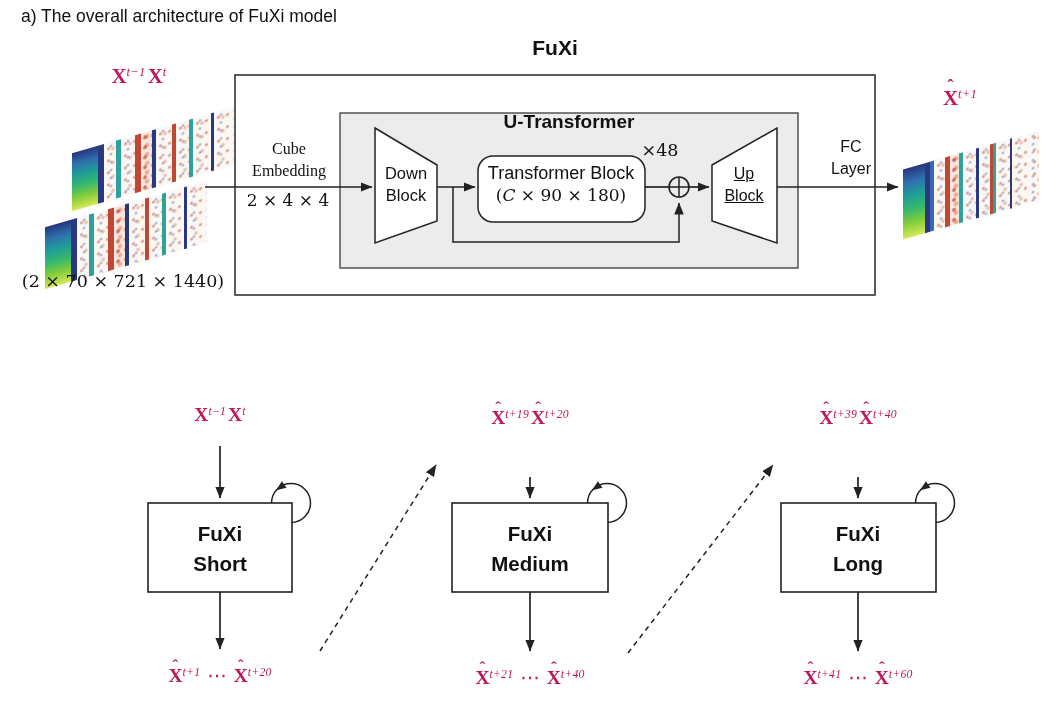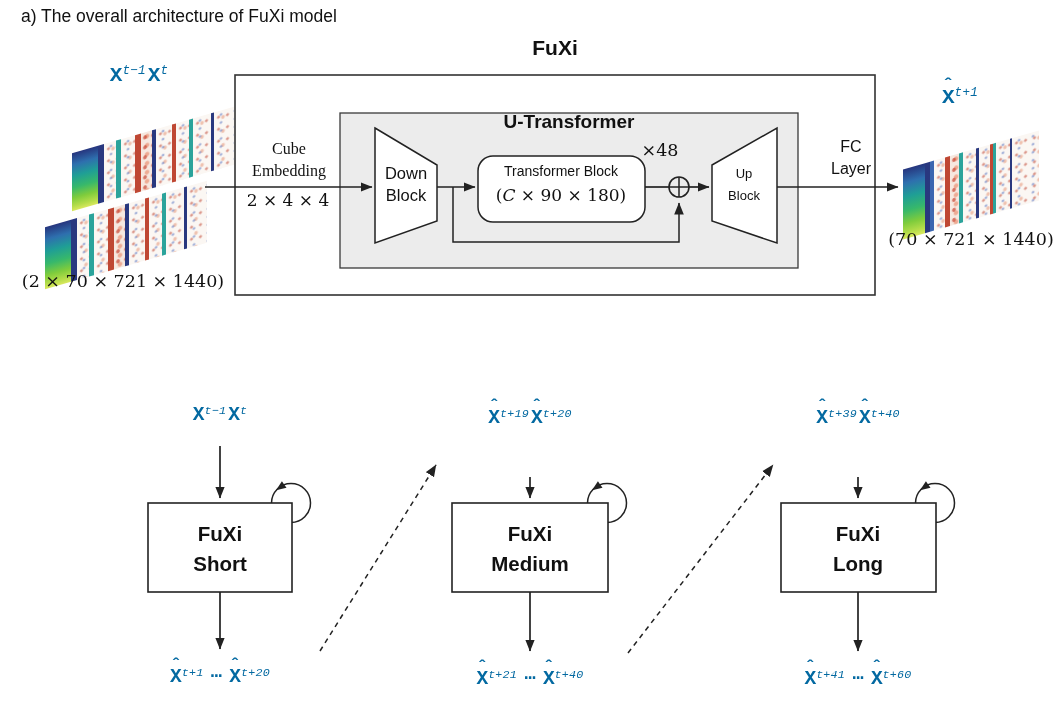--- a/index.html
+++ b/index.html
@@ -4,22 +4,22 @@
 <style>
   html,body{margin:0;padding:0;background:#fff;}
   .canvas{position:relative;width:1063px;height:722px;background:#fff;overflow:hidden;
           font-family:"Liberation Sans",sans-serif;color:#111;}
   .abs{position:absolute;}
   .ctr{transform:translateX(-50%);white-space:nowrap;}
   .serif{font-family:"DejaVu Serif",serif;}
   .bold{font-weight:bold;}
   .twoline{position:absolute;transform:translateX(-50%);text-align:center;white-space:nowrap;}
   
-  .mlabel{position:absolute;transform:translateX(-50%);font-family:Liberation Mono, monospace;
-          white-space:nowrap;color:#0369a1;}
+  .mlabel{position:absolute;transform:translateX(-50%);font-family:Liberation Serif, serif;
+          white-space:nowrap;color:#be185d;}
   .tok{display:inline-block;}
   .tok + .tok{margin-left:2px;}
   .bw{position:relative;display:inline-block;}
   .bb{font-weight:bold;}
   .hat{position:absolute;left:0;right:0;top:-0.46em;text-align:center;font-weight:bold;
        font-size:0.9em;line-height:1;}
   .sup{font-size:0.6em;font-style:italic;vertical-align:0.55em;letter-spacing:0.02em;}
   .dots{padding:0 7px;}
   .ital{font-style:italic;}
   
@@ -176,40 +176,39 @@
   </div>
   <div class="abs ctr serif" style="left:288px;top:190px;font-size:17px;">2 × 4 × 4</div>
 
   <div class="abs ctr bold" style="left:569px;top:111px;font-size:19px;">U-Transformer</div>
 
   <div class="twoline" style="left:406px;top:163px;font-size:16.5px;line-height:21.5px;">
     <div>Down</div>
     <div>Block</div>
   </div>
 
-  <div class="abs ctr" style="left:561px;top:163px;font-size:14px;">Transformer Block</div>
+  <div class="abs ctr" style="left:561px;top:163px;font-size:18px;">Transformer Block</div>
   <div class="abs ctr serif" style="left:561px;top:185px;font-size:17px;"><span>(</span><span class="ital">C</span><span> × 90 × 180)</span></div>
 
   <div class="abs ctr serif" style="left:660px;top:140px;font-size:17.5px;">×48</div>
 
-  <div class="twoline" style="left:744px;top:163px;font-size:13px;line-height:21.5px;">
+  <div class="twoline" style="left:744px;top:163px;font-size:16px;line-height:21.5px;text-decoration:underline;">
     <div>Up</div>
     <div>Block</div>
   </div>
 
   <div class="twoline" style="left:851px;top:136px;font-size:16px;line-height:21.5px;">
     <div>FC</div>
     <div>Layer</div>
   </div>
 
   <div class="mlabel" style="left:960px;top:86px;font-size:21px;">
     <span class="tok"><span class="bw"><span class="hat">ˆ</span><span class="bb">X</span></span><span class="sup">t+1</span></span>
   </div>
 
-  <div class="abs ctr serif" style="left:971px;top:229px;font-size:17.5px;">(70 × 721 × 1440)</div>
 
 
   <div class="mlabel" style="left:220px;top:404px;font-size:19.5px;">
     <span class="tok"><span class="bw"><span class="hat"></span><span class="bb">X</span></span><span class="sup">t−1</span></span><span class="tok"><span class="bw"><span class="hat"></span><span class="bb">X</span></span><span class="sup">t</span></span>
   </div>
   <div class="twoline bold" style="left:220px;top:519px;font-size:20.5px;line-height:30px;">
     <div>FuXi</div>
     <div>Short</div>
   </div>
   <div class="mlabel" style="left:220px;top:664px;font-size:19.5px;">

